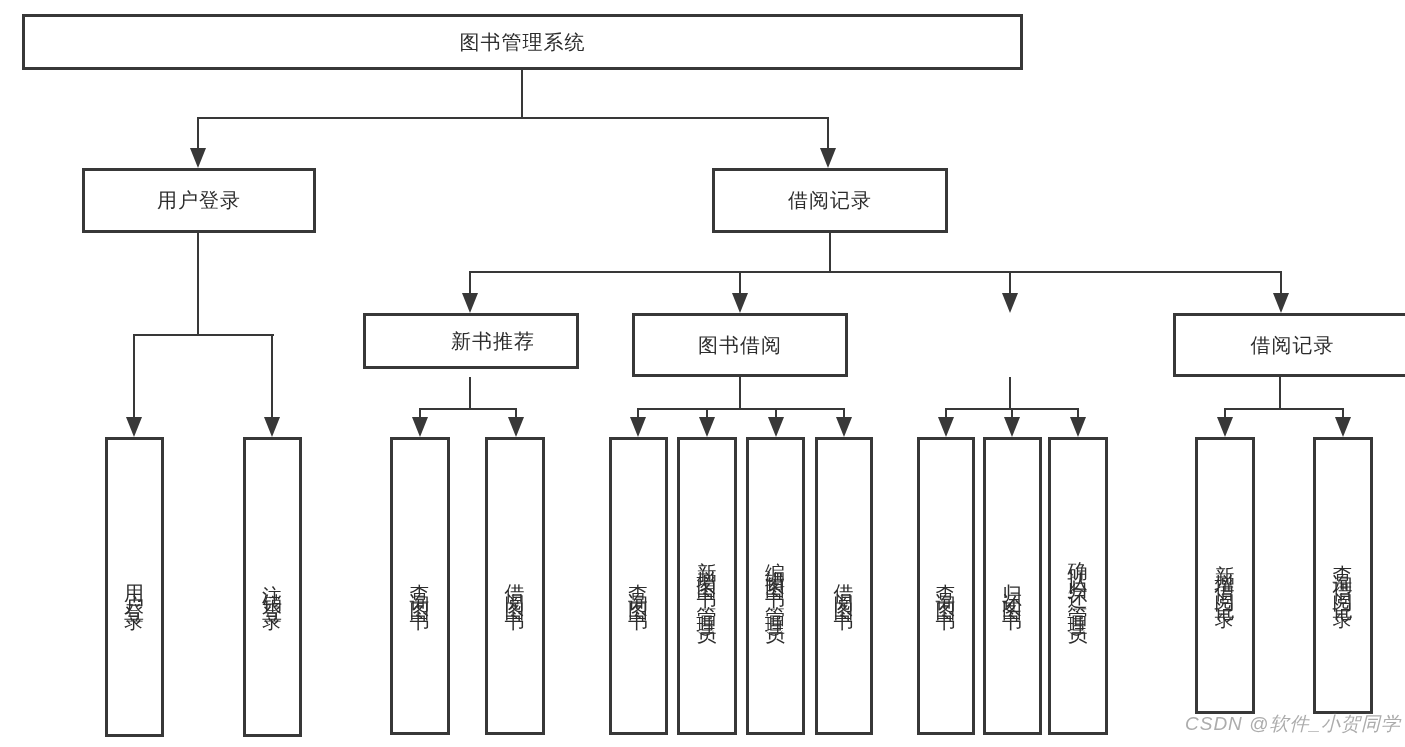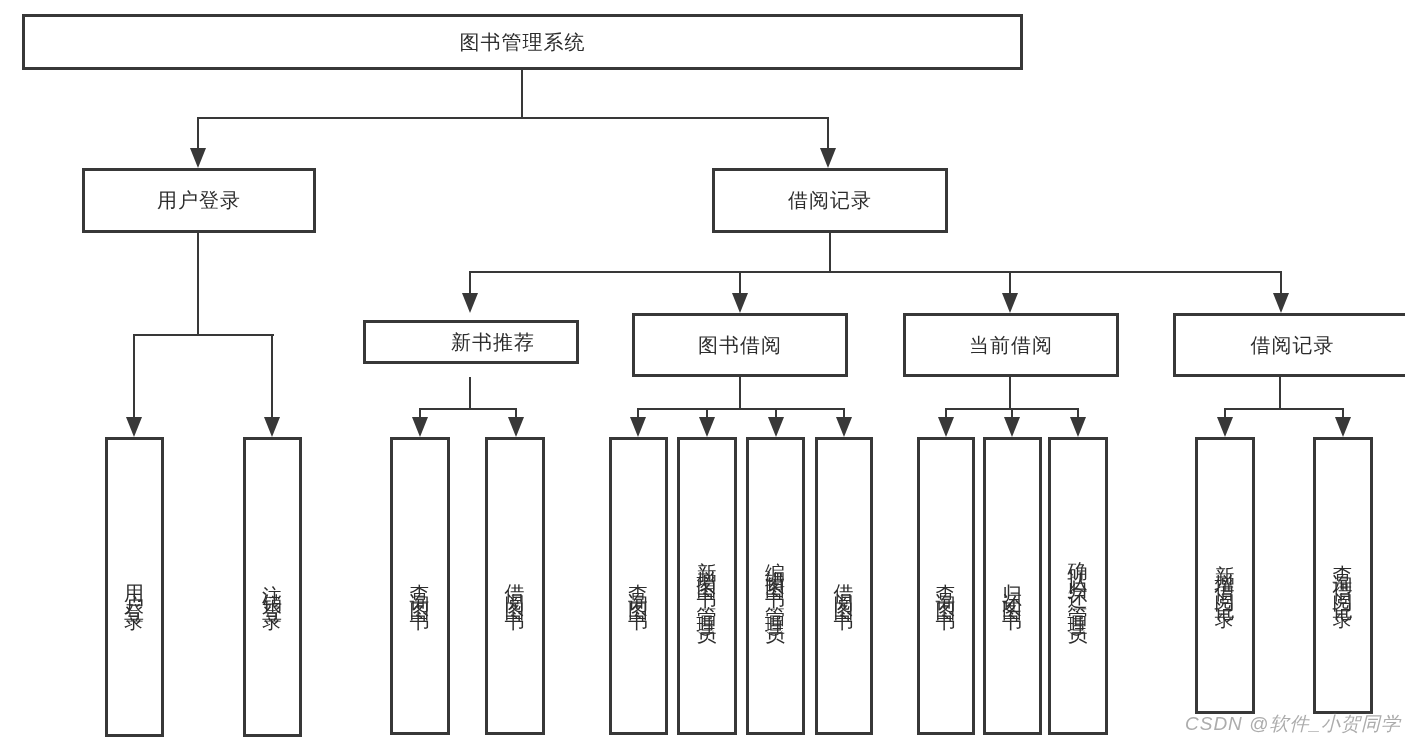--- a/index.html
+++ b/index.html
@@ -68,28 +68,25 @@
     <span class="vtext">注销登录</span>
   </div>
 
   <div class="v-line" style="left:829px;top:232px;height:41px;"></div>
   <div class="h-line" style="left:469px;top:271px;width:813px;"></div>
   <div class="drop" style="left:469px;top:271px;height:22px;"></div>
   <div class="drop" style="left:739px;top:271px;height:22px;"></div>
   <div class="drop" style="left:1009px;top:271px;height:22px;"></div>
   <div class="drop" style="left:1280px;top:271px;height:22px;"></div>
 
-  <div class="node" style="left:363px;top:320px;width:216px;height:44px;padding-left:44px;">
+  <div class="node" style="left:363px;top:313px;width:216px;height:56px;padding-left:44px;">
     <span>新书推荐</span>
   </div>
   <div class="node" style="left:632px;top:313px;width:216px;height:64px;">
     <span>图书借阅</span>
-  </div>
-  <div class="node" style="left:903px;top:313px;width:216px;height:64px;">
-    <span>当前借阅</span>
   </div>
   <div class="node" style="left:1173px;top:313px;width:239px;height:64px;">
     <span>借阅记录</span>
   </div>
 
   <div class="v-line" style="left:469px;top:377px;height:32px;"></div>
   <div class="h-line" style="left:419px;top:408px;width:98px;"></div>
   <div class="drop" style="left:419px;top:408px;height:9px;"></div>
   <div class="drop" style="left:515px;top:408px;height:9px;"></div>
   <div class="vnode" style="left:390px;top:437px;width:60px;height:298px;">

